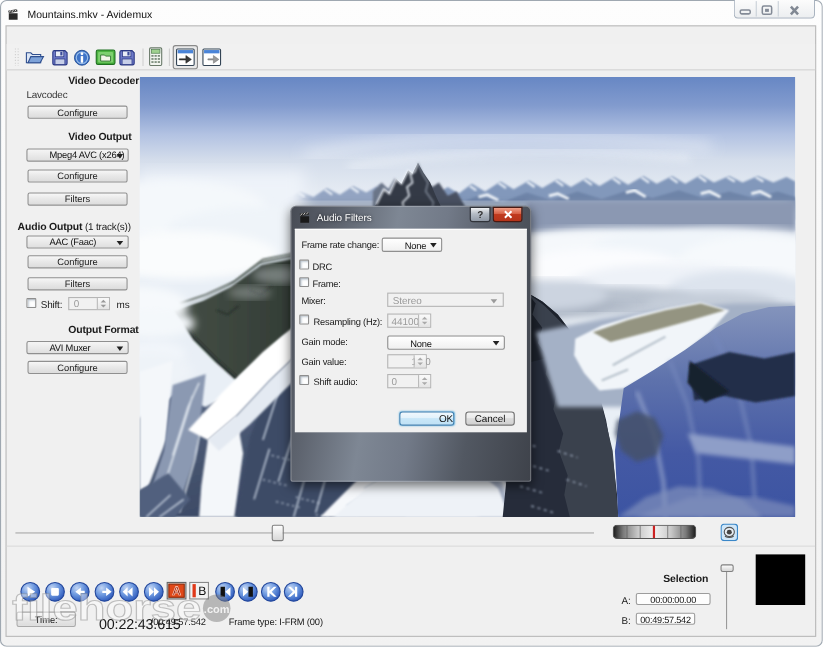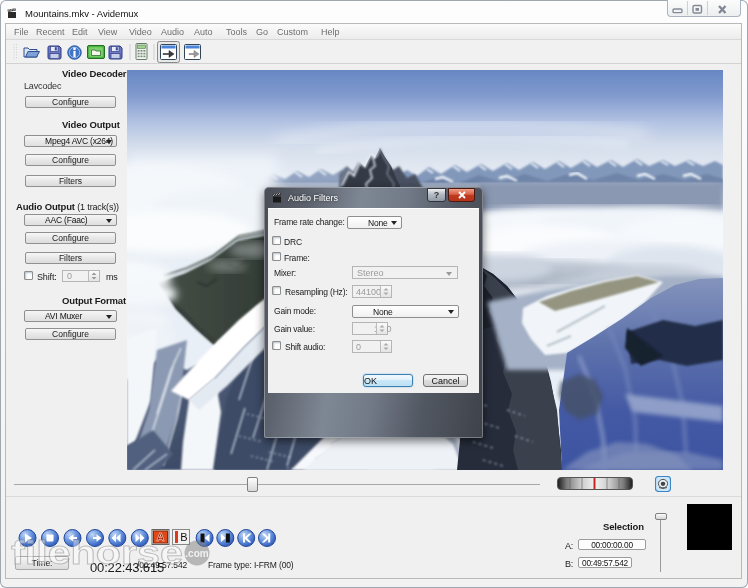--- a/index.html
+++ b/index.html
@@ -51,33 +51,20 @@
       <rect x="27.5" y="8" width="3.5" height="2.8" fill="#848b97"></rect>
       <path d="M51 6 L57.5 13 M57.5 6 L51 13" stroke="#818893" stroke-width="2.3"></path>
     </svg>
   </div>
   <svg class="abs" style="left:7px;top:8px" width="12" height="11" viewBox="0 0 12 11">
     <path d="M1 4 L9 4 L9 10 L1 10 Z" fill="#2a2a2a"></path>
     <path d="M1 4 L0.4 1.8 L8.4 0.2 L9 2.4 Z" fill="#3a3a3a"></path>
     <path d="M1.2 3.4 L2.8 1.4 M3.8 2.9 L5.4 0.9 M6.4 2.4 L8 0.5" stroke="#eee" stroke-width="0.8"></path>
   </svg>
   <div class="abs" id="inner"></div>
-  <div class="abs" id="menubar">
-    <div class="mi" style="left:8px">File</div>
-    <div class="mi" style="left:30px">Recent</div>
-    <div class="mi" style="left:66px">Edit</div>
-    <div class="mi" style="left:92px">View</div>
-    <div class="mi" style="left:123px">Video</div>
-    <div class="mi" style="left:155px">Audio</div>
-    <div class="mi" style="left:188px">Auto</div>
-    <div class="mi" style="left:220px">Tools</div>
-    <div class="mi" style="left:250px">Go</div>
-    <div class="mi" style="left:271px">Custom</div>
-    <div class="mi" style="left:315px">Help</div>
-  </div>
   <div class="abs" id="toolbar">
     <svg class="abs" style="left:0;top:0" width="735" height="24" viewBox="0 0 735 24">
 
       <path d="M8 4 L8 20 M10.5 4 L10.5 20" stroke="#cfcfcf" stroke-width="1" stroke-dasharray="1 1.6"></path>
 
       <g transform="translate(17,5)">
         <path d="M1 12 L1 3 L5 3 L6.5 4.5 L14 4.5 L14 12 Z" fill="#dce6f5" stroke="#2f4f8f" stroke-width="1"></path>
         <path d="M2.5 12 L5 6.5 L16.5 6.5 L13.5 12 Z" fill="#7da2d8" stroke="#2f4f8f" stroke-width="1"></path>
       </g>
 
@@ -452,21 +439,21 @@
     <div class="spin" style="left:88px;top:135px;width:36px;height:13px;line-height:12px;padding-left:21px">1.00<span class="spinarr"><svg width="10" height="11" viewBox="0 0 10 11">
             <path d="M2.5 4.5 L5 2 L7.5 4.5 Z M2.5 6.5 L5 9 L7.5 6.5 Z" fill="#aaa"></path>
           </svg></span></div>
     <div class="cb" style="left:8px;top:154px"></div>
     <div class="t" style="left:21px;top:155px">Shift audio:</div>
     <div class="spin" style="left:88px;top:153px;width:40px;height:13px;line-height:12px;padding-left:3px">0<span class="spinarr"><svg width="10" height="11" viewBox="0 0 10 11">
             <path d="M2.5 4.5 L5 2 L7.5 4.5 Z M2.5 6.5 L5 9 L7.5 6.5 Z" fill="#aaa"></path>
           </svg></span></div>
     <div class="abs" style="left:99px;top:187px;width:50px;height:13px;border:1px solid #3c7fb1;border-radius:3px;
          background:linear-gradient(#f1f8fd,#e3f2fb 45%,#c9e7f8 50%,#bfe1f5);
-         box-shadow:0 0 1.5px #5ab0e0;font-size:9px;text-align:left;line-height:12px;color:#111">OK</div>
+         box-shadow:0 0 1.5px #5ab0e0;font-size:9px;text-align:right;line-height:12px;color:#111">OK</div>
     <div class="abs" style="left:159px;top:187px;width:45px;height:13px;border:1px solid #707070;border-radius:3px;
          background:linear-gradient(#f4f4f4,#ebebeb 45%,#dddddd 50%,#d0d0d0);
          font-size:9px;text-align:center;line-height:12px;color:#111">Cancel</div>
   </div>
 
   <svg class="abs" style="left:8px;top:534px" width="220" height="40" viewBox="0 0 220 40">
     <text x="3" y="30" textLength="172" lengthAdjust="spacingAndGlyphs" font-family="Liberation Sans, sans-serif" font-size="33" font-weight="bold" fill="rgba(255,255,255,0.42)" stroke="rgba(135,135,135,0.5)" stroke-width="0.9">filehorse</text>
     <circle cx="189" cy="19" r="12.5" fill="rgba(125,125,125,0.5)"></circle>
     <text x="189" y="23" font-family="Liberation Sans, sans-serif" font-size="10" font-weight="bold" fill="rgba(255,255,255,0.8)" text-anchor="middle">.com</text>
   </svg>

